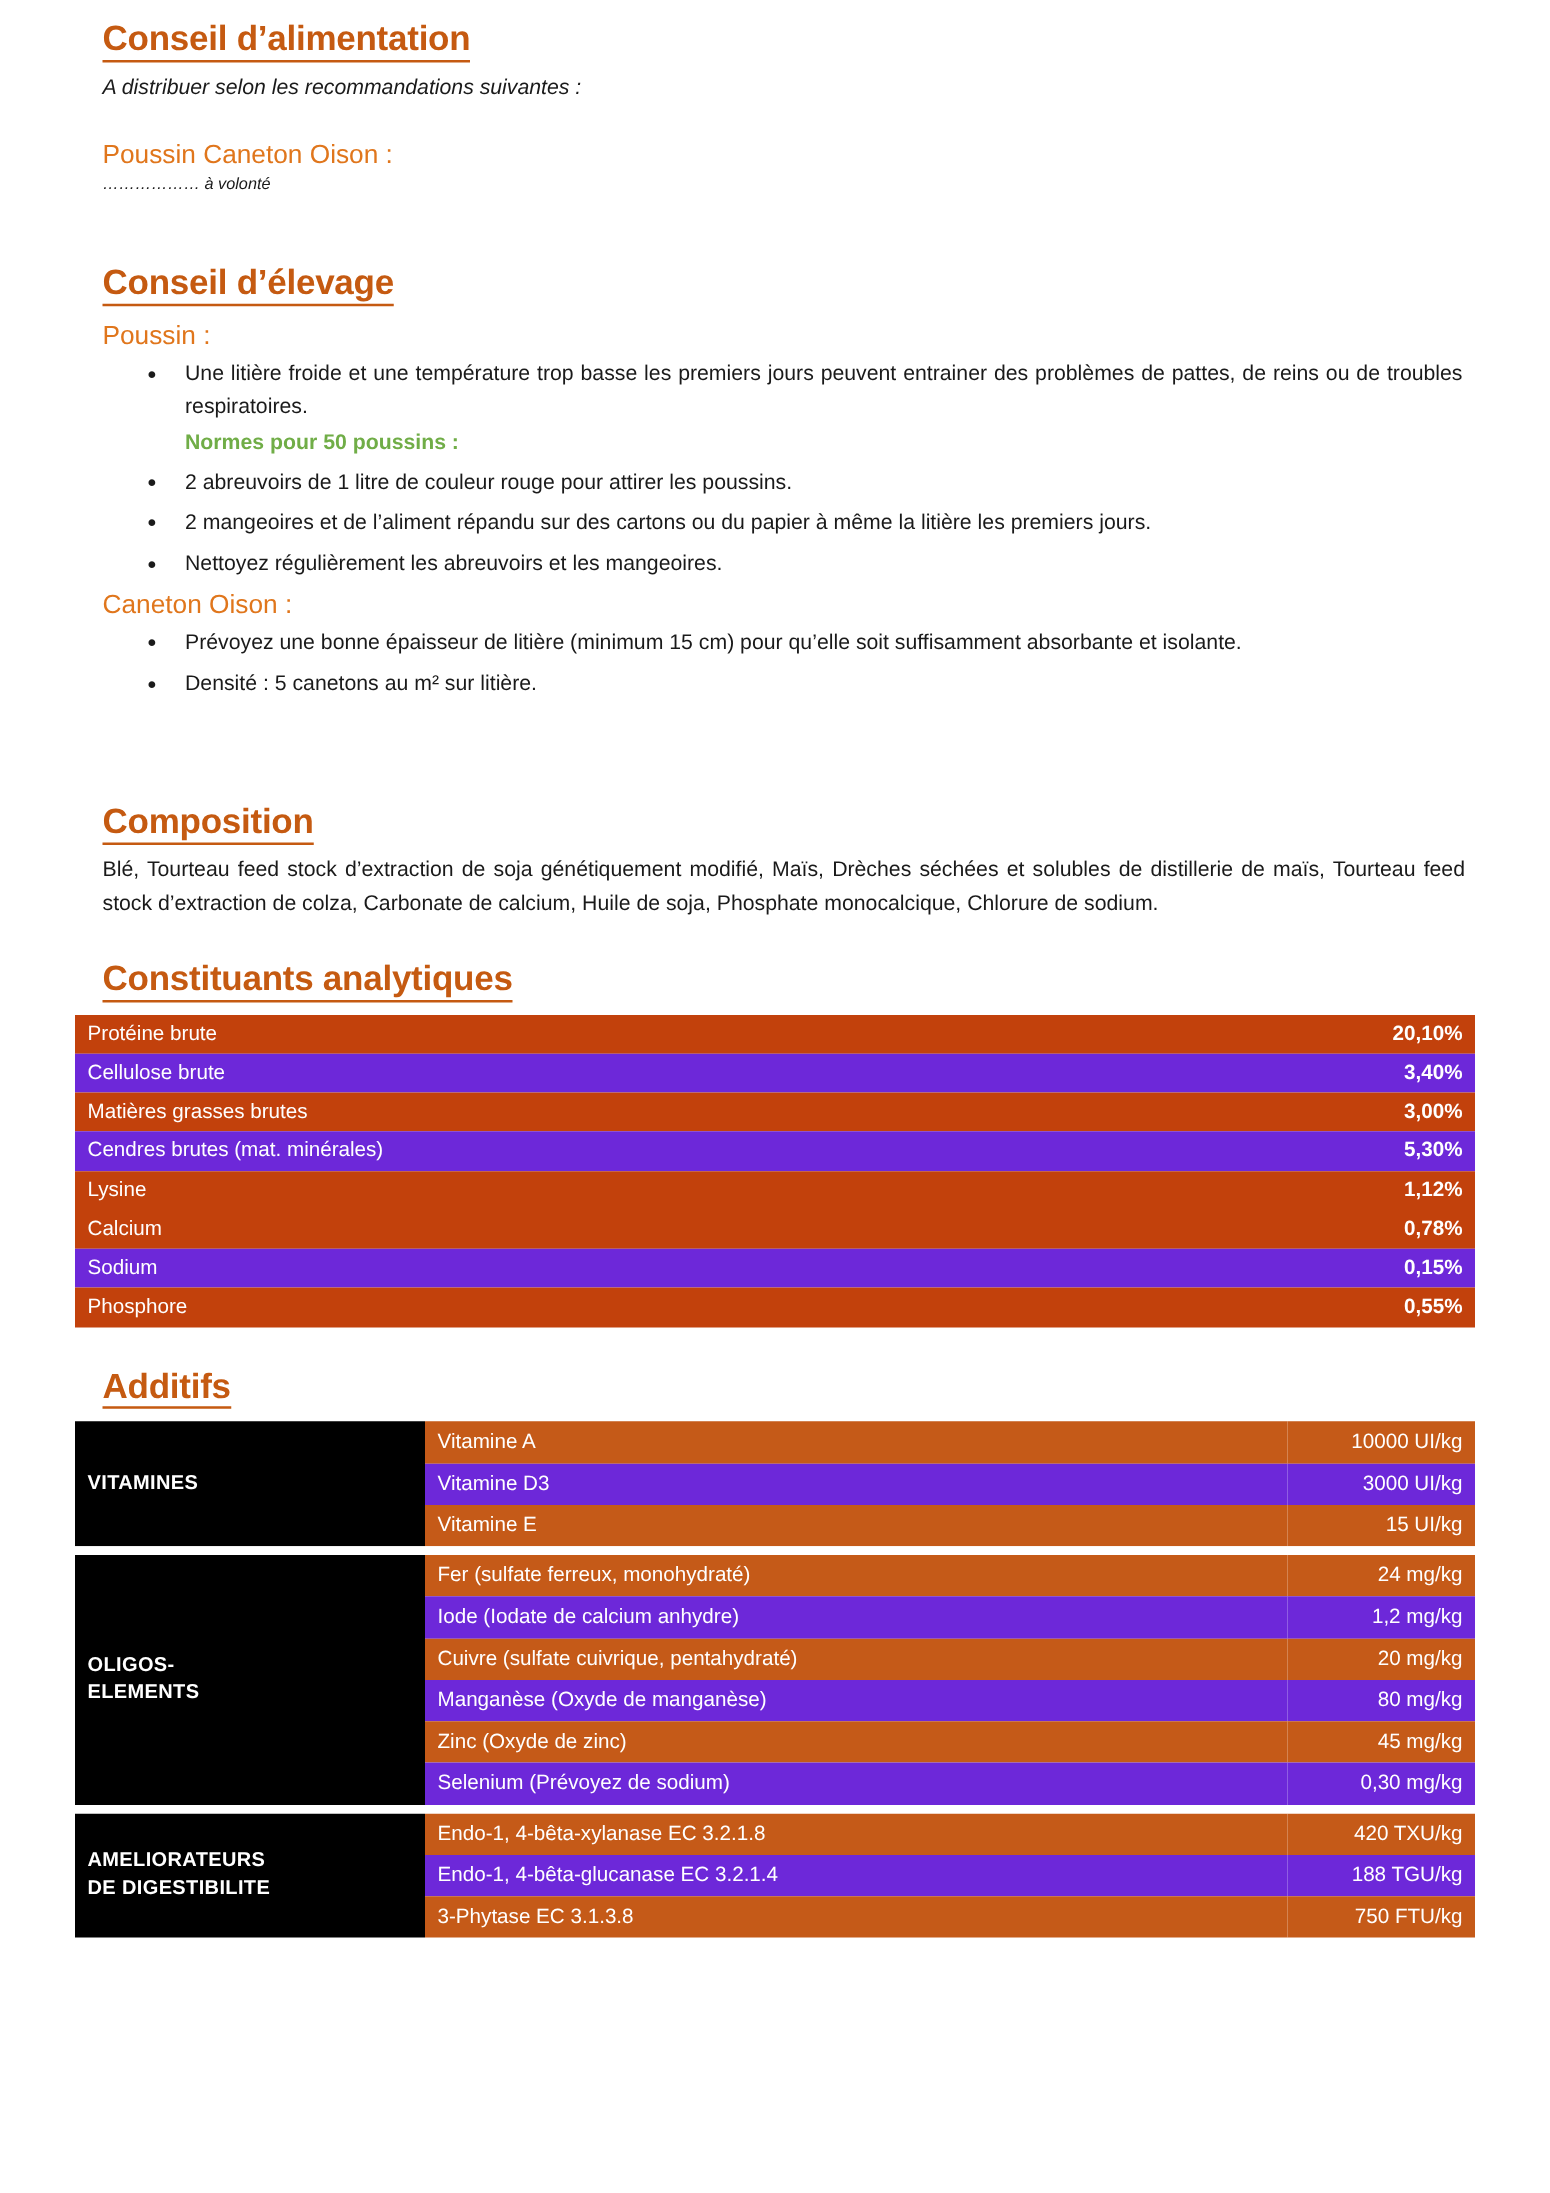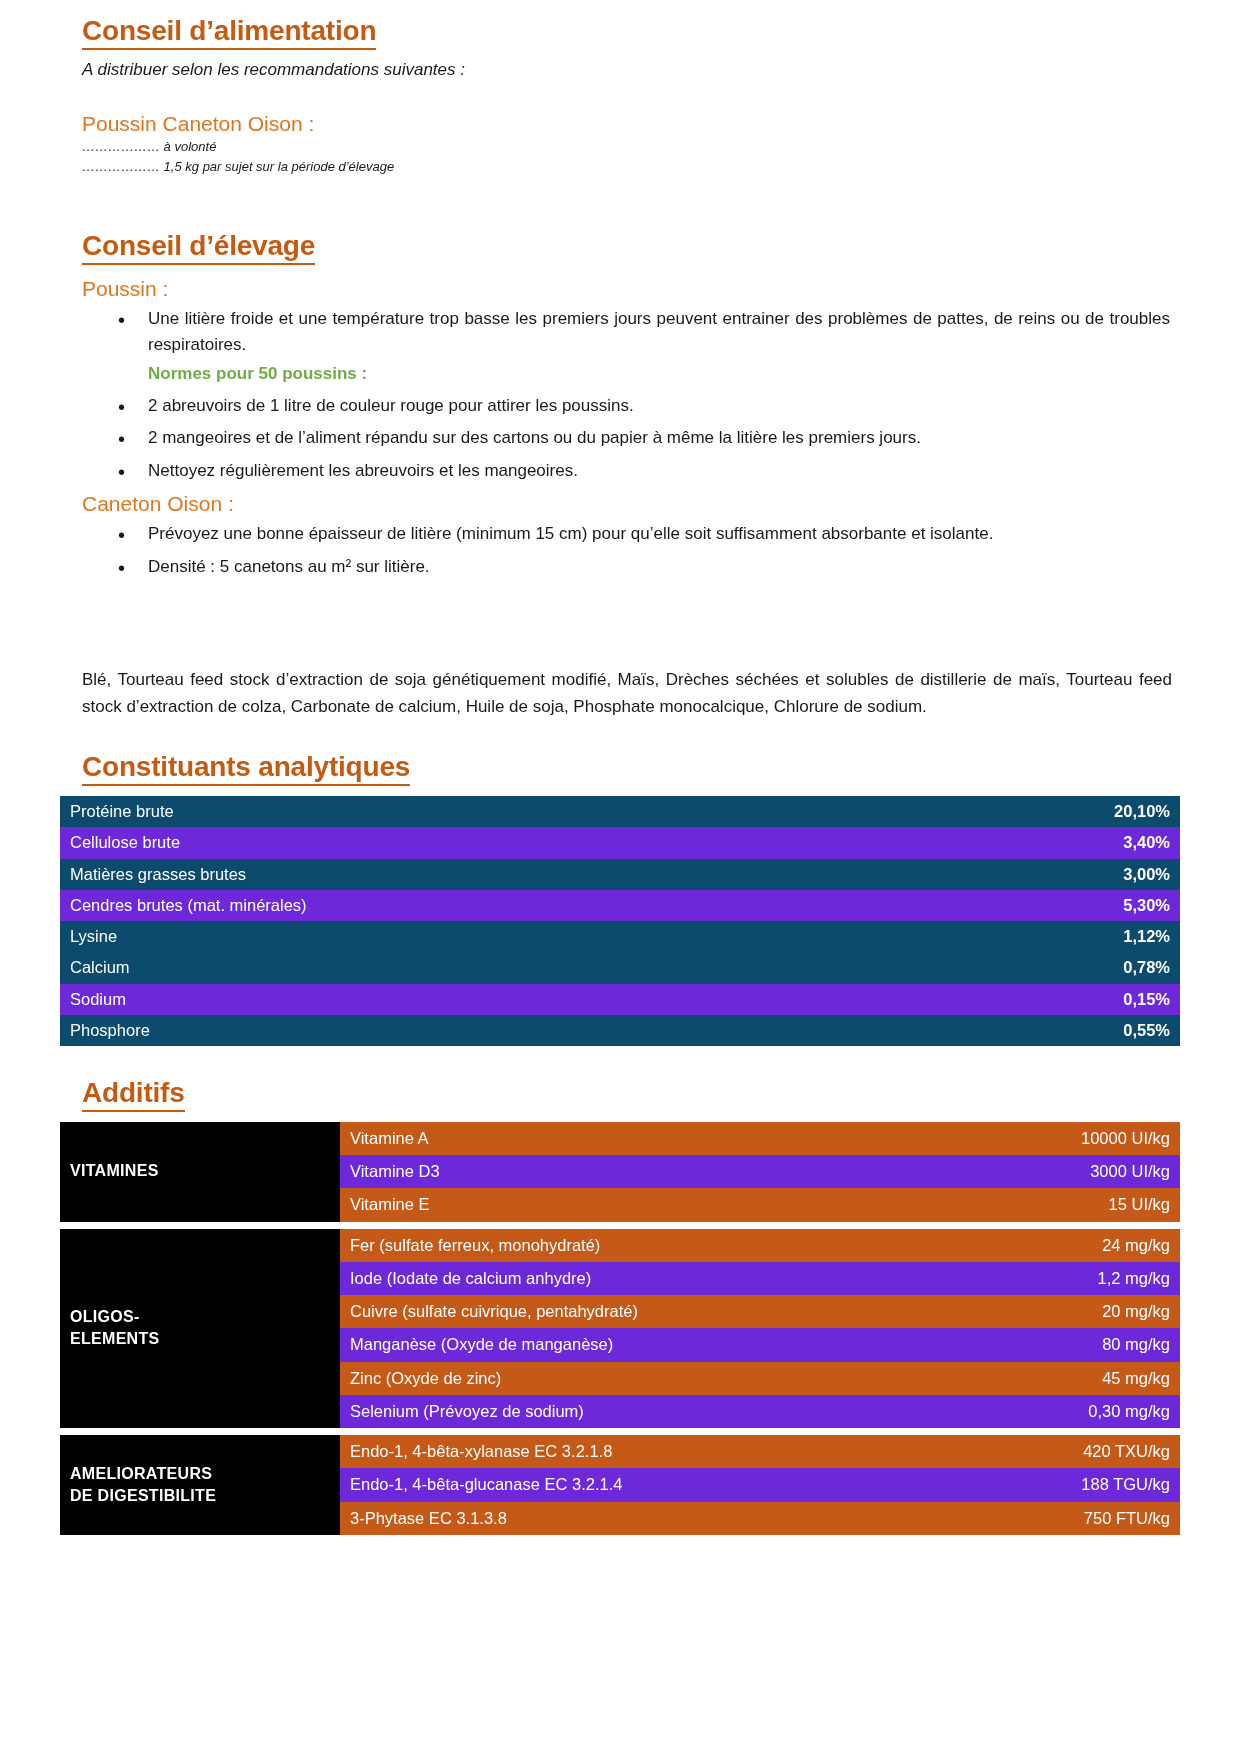--- a/index.html
+++ b/index.html
@@ -102,21 +102,21 @@
     border-collapse: collapse;
     margin-top: 10px;
     table-layout: fixed;
   }
   .analytic tr td {
     padding: 4px 10px 5px 10px;
     font-size: 16.5px;
     color: #ffffff;
     line-height: 1.35;
   }
-  .analytic tr.odd td  { background: #0c4a6e; }
+  .analytic tr.odd td  { background: #c2410c; }
   .analytic tr.even td { background: #6d28d9; }
   .analytic td.val {
     text-align: right;
     font-weight: bold;
     width: 180px;
   }
 
   
   .additifs {
     width: 100%;
@@ -163,21 +163,20 @@
     <h1 class="section-title">Conseil d’alimentation</h1>
   </div>
 
   <div class="subtitle-italic">A distribuer selon les recommandations suivantes :</div>
 
   <div class="gap-md"></div>
 
   <h2 class="sub-head">Poussin Caneton Oison :</h2>
 
   <div class="dotline">……………… à volonté</div>
-  <div class="dotline">……………… 1,5 kg par sujet sur la période d’élevage</div>
 
   <div class="gap-lg"></div>
 
   <div class="title-wrap">
     <h1 class="section-title">Conseil d’élevage</h1>
   </div>
 
   <div style="height:10px"></div>
 
   <h2 class="sub-head">Poussin :</h2>
@@ -195,20 +194,23 @@
   <h2 class="sub-head">Caneton Oison :</h2>
 
   <ul class="bullets">
     <li>Prévoyez une bonne épaisseur de litière (minimum 15 cm) pour qu’elle soit suffisamment absorbante et isolante.</li>
     <li>Densité : 5 canetons au m² sur litière.</li>
   </ul>
 
   <div class="gap-lg"></div>
   <div style="height:22px"></div>
 
+  <div class="title-wrap">
+    <h1 class="section-title">Composition</h1>
+  </div>
 
   <div class="para">Blé, Tourteau feed stock d’extraction de soja génétiquement modifié, Maïs, Drèches séchées et solubles de distillerie de maïs, Tourteau feed stock d’extraction de colza, Carbonate de calcium, Huile de soja, Phosphate monocalcique, Chlorure de sodium.</div>
 
   <div class="gap-md"></div>
 
   <div class="title-wrap">
     <h1 class="section-title">Constituants analytiques</h1>
   </div>
 
   <table class="analytic">

